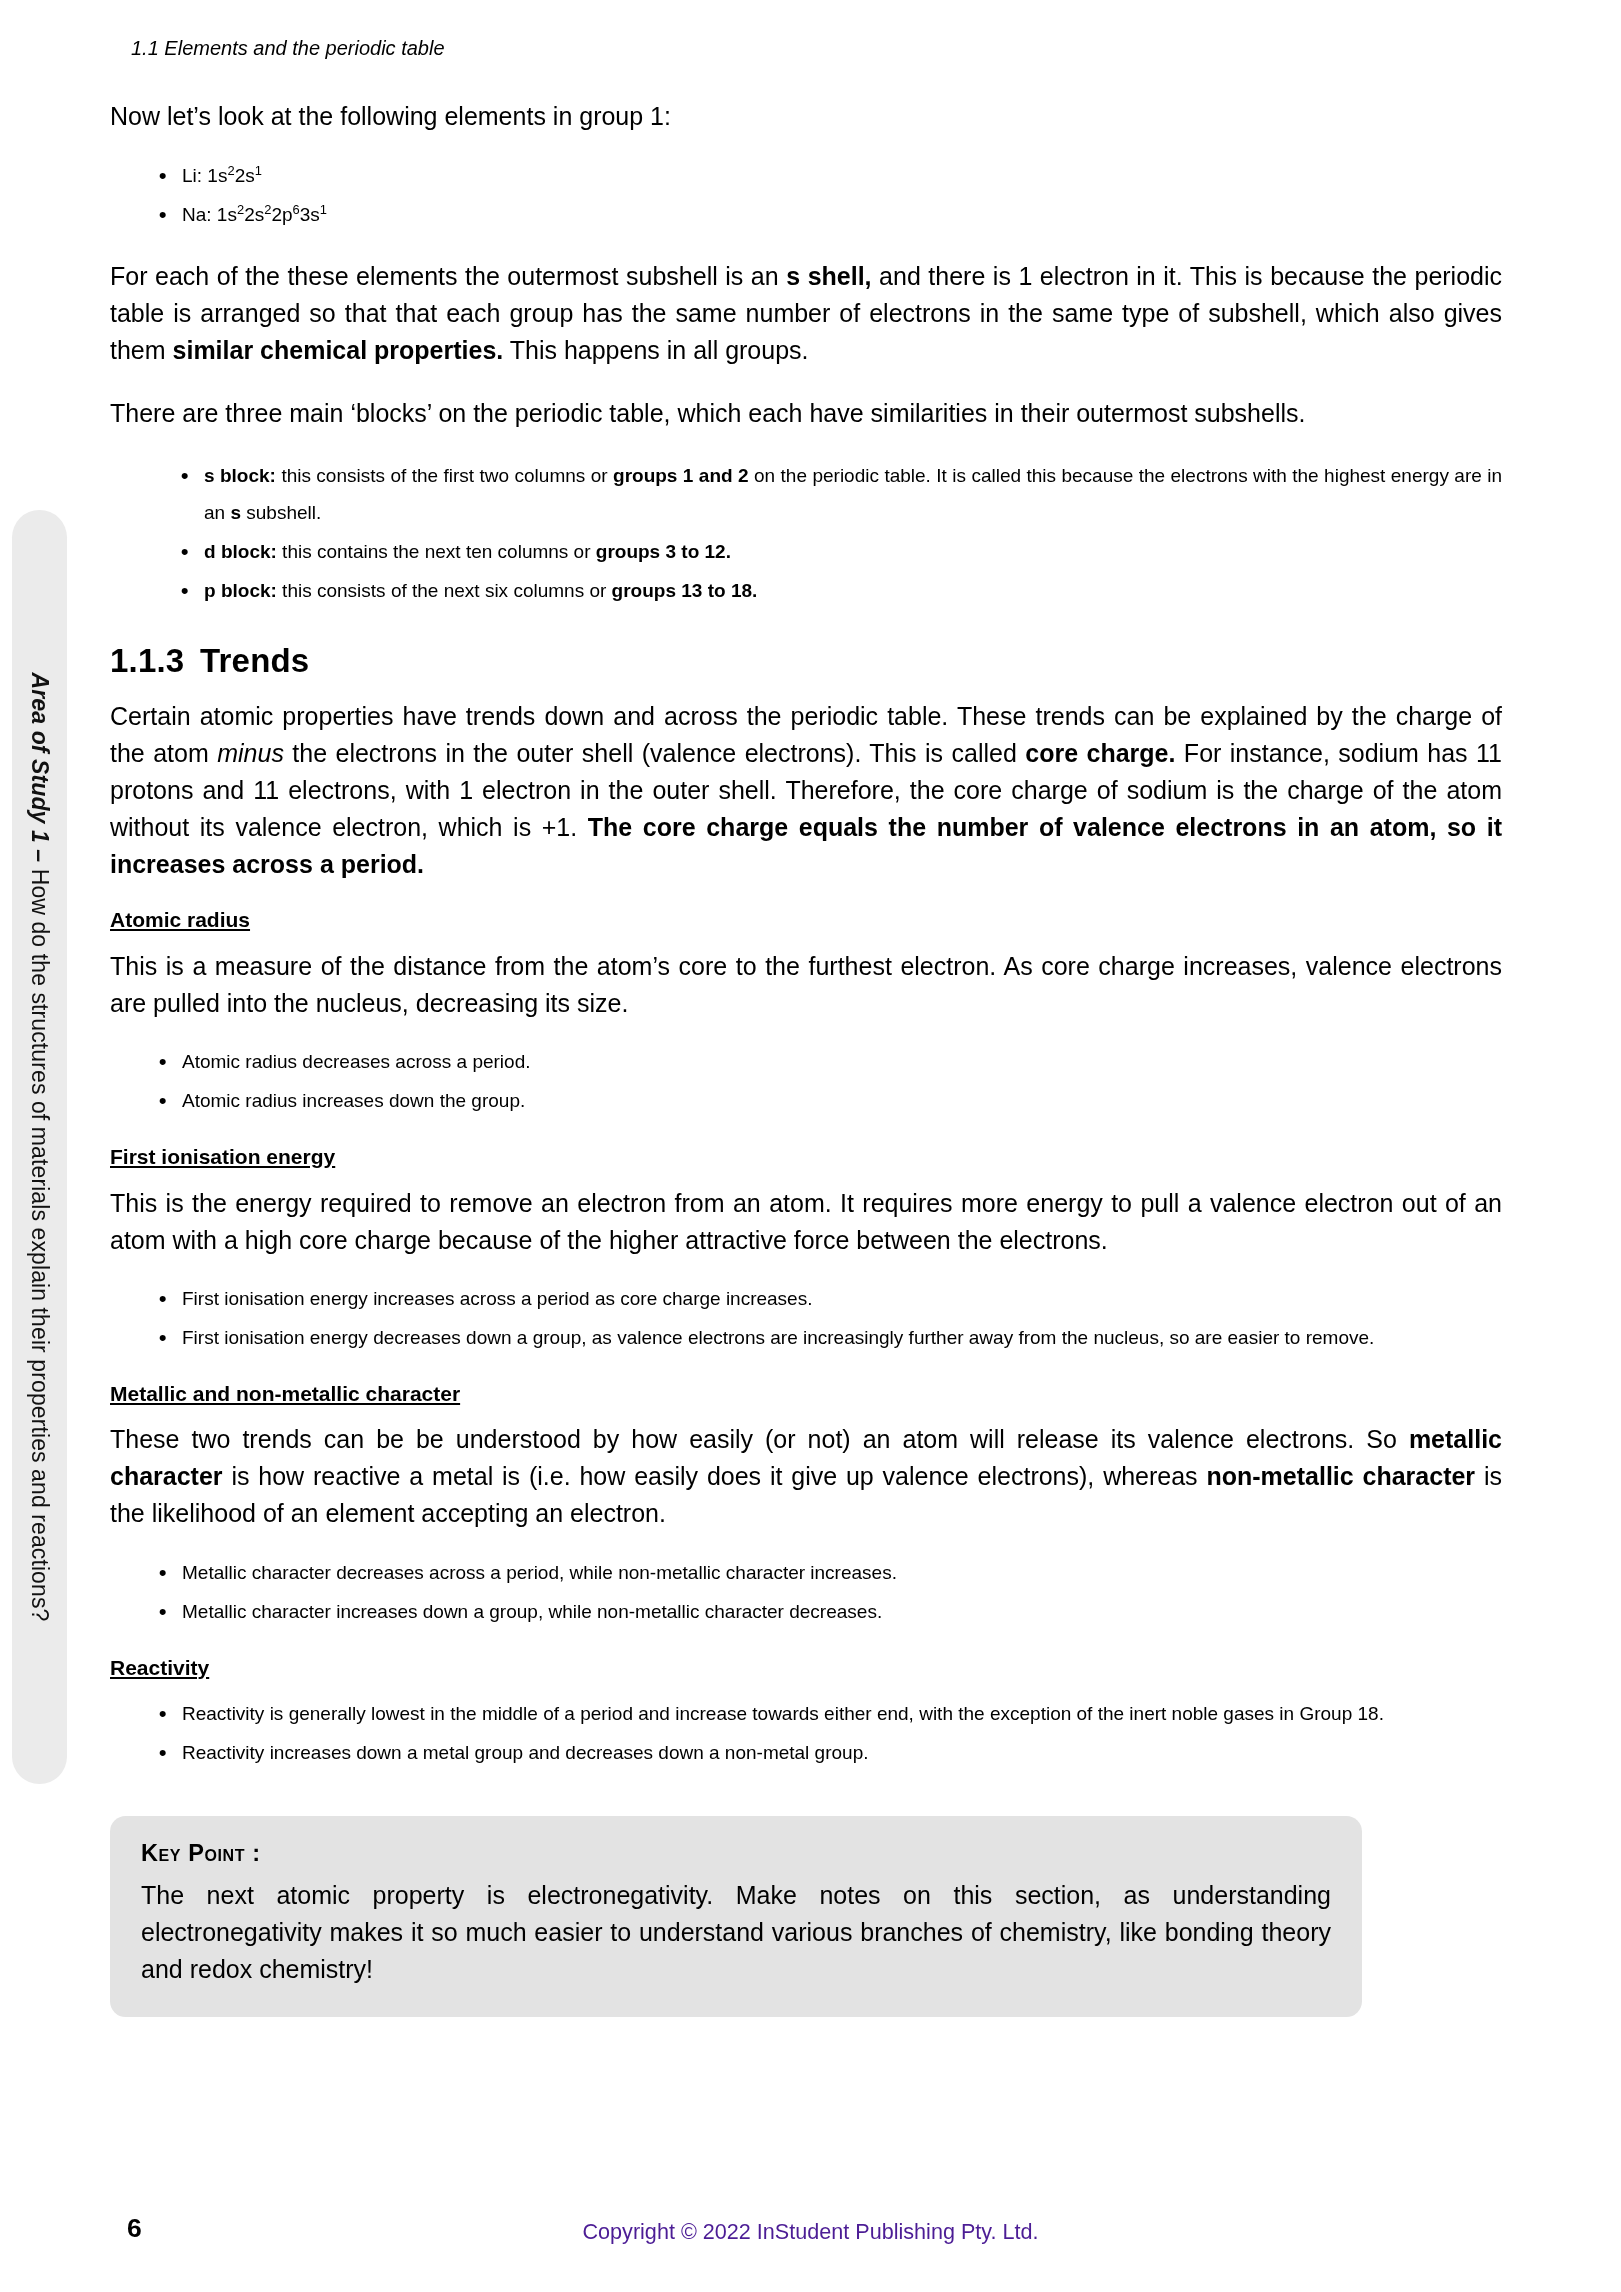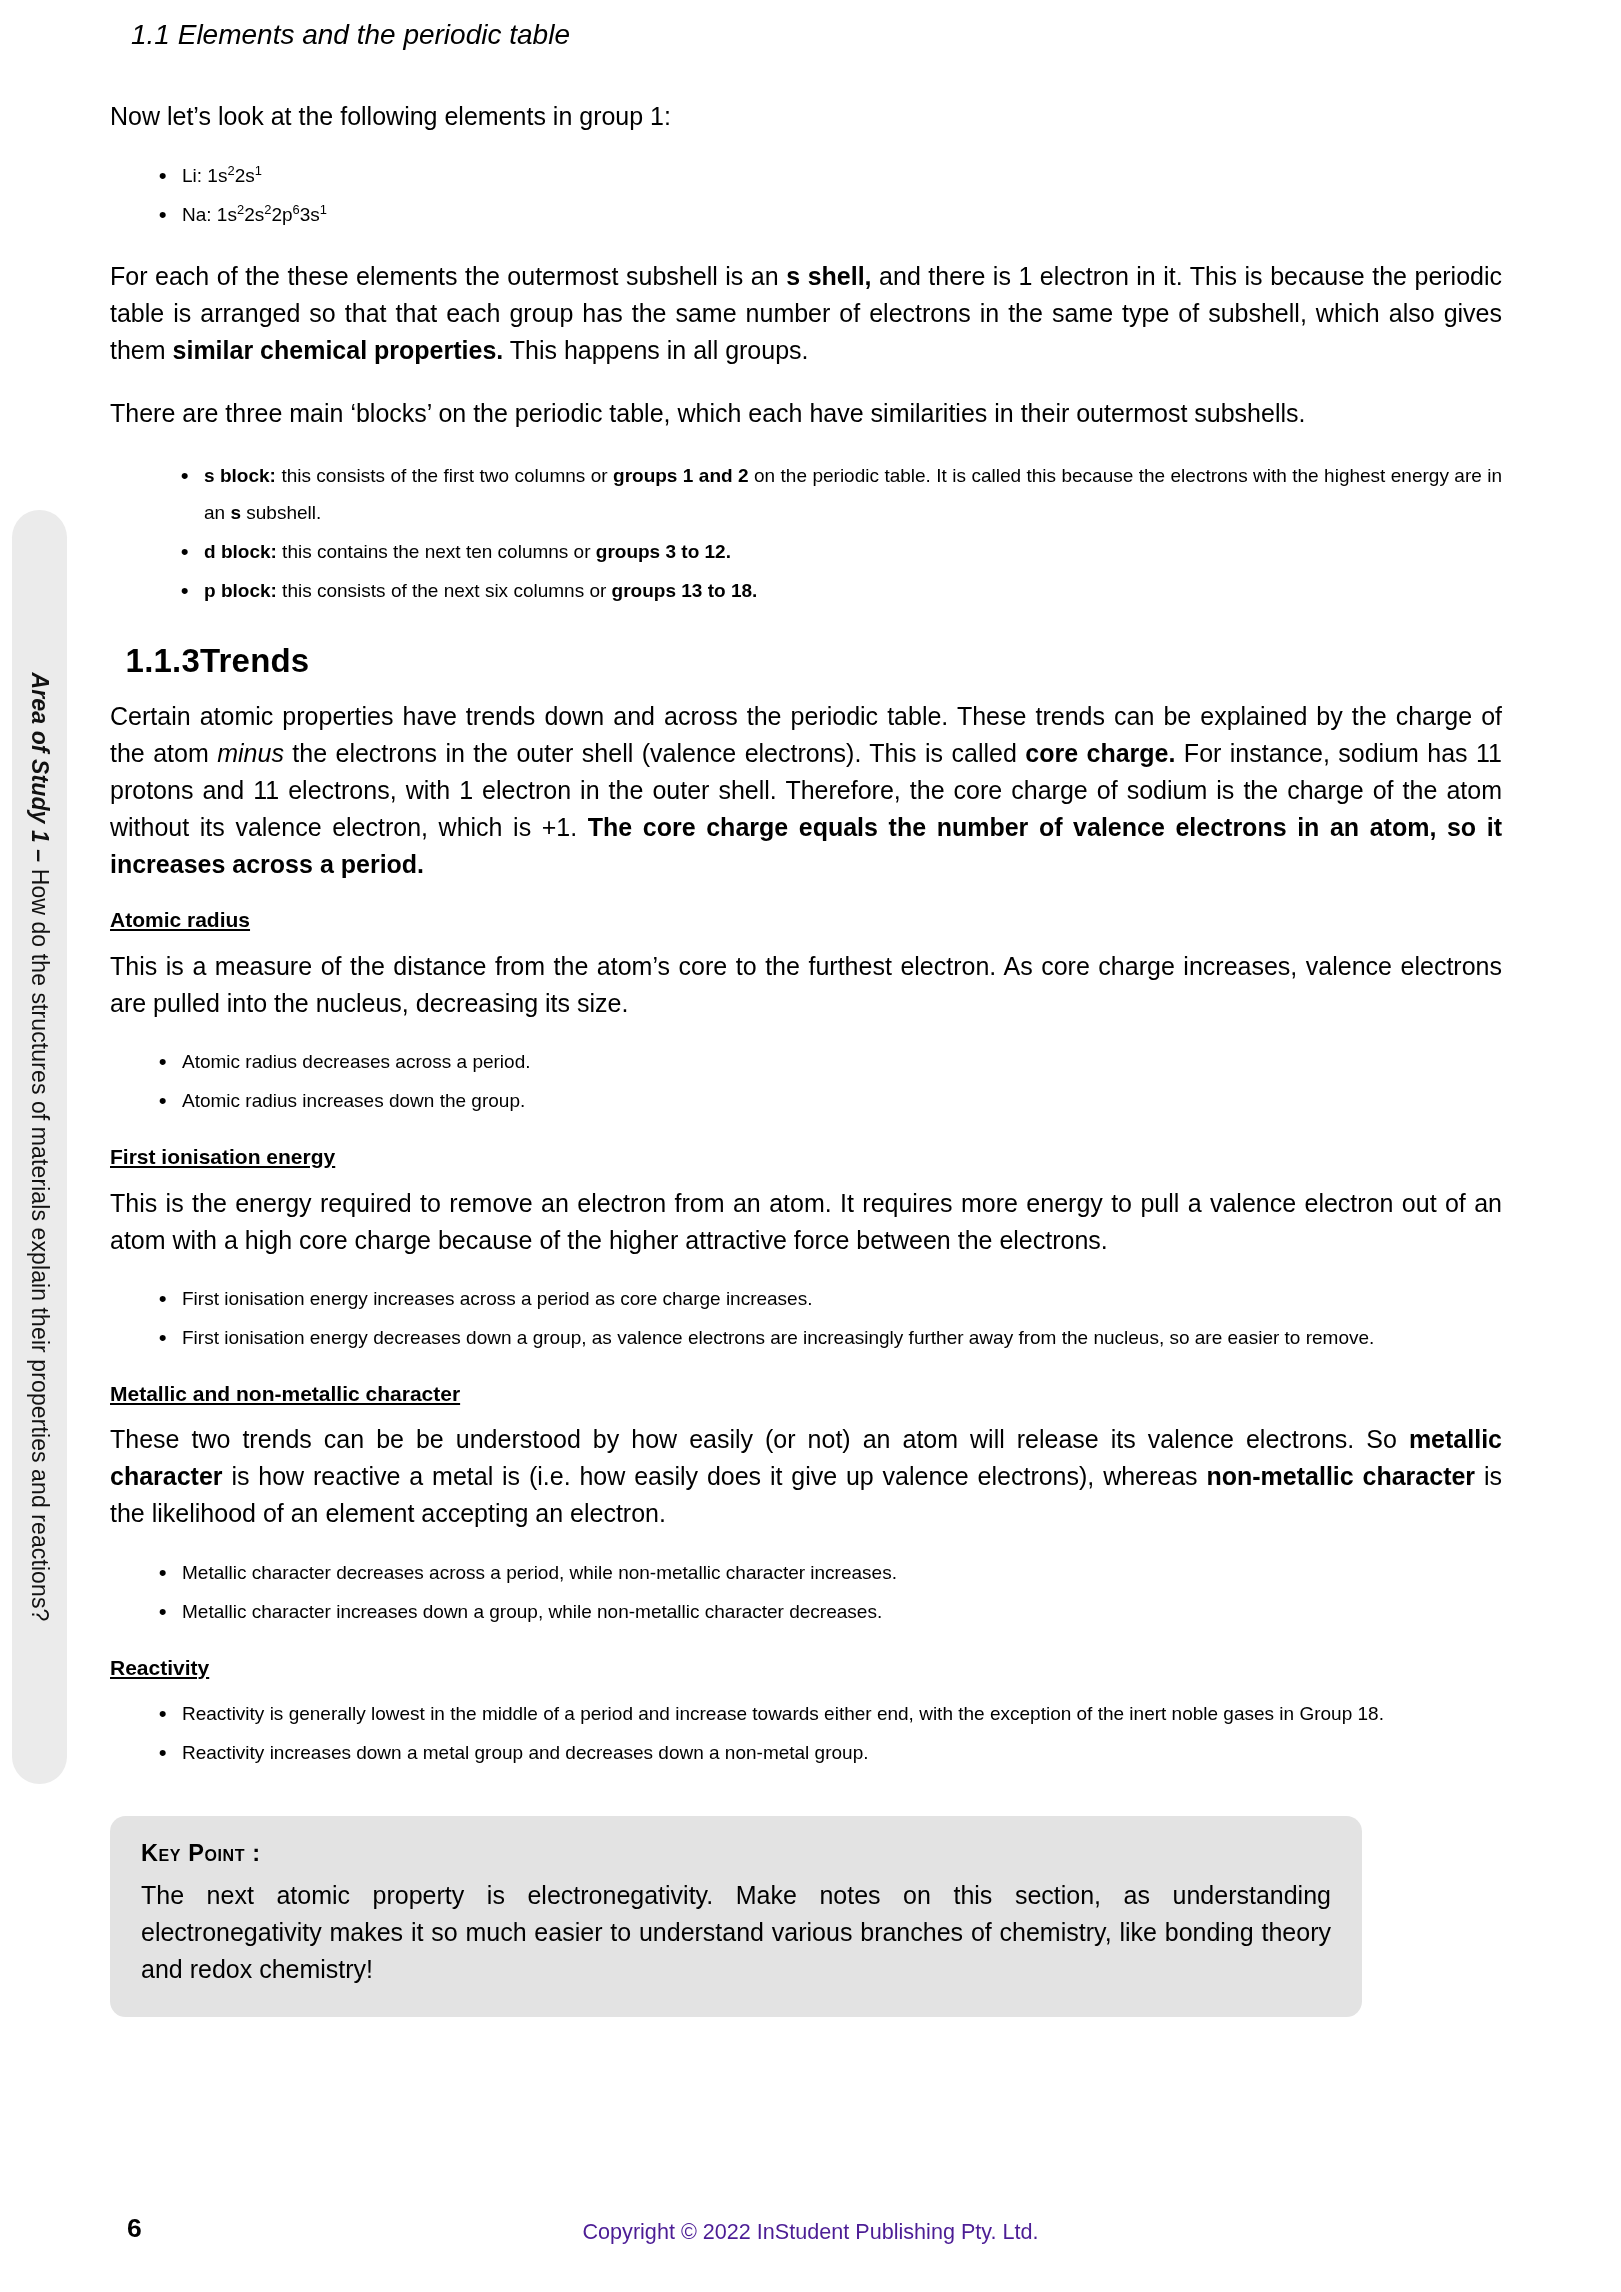--- a/index.html
+++ b/index.html
@@ -40,22 +40,22 @@
     font-size: 23px;
     letter-spacing: 0.1px;
     color: #111;
   }
   .side-tab-label .ital { font-style: italic; font-weight: bold; }
 
   
   .running-head {
     position: absolute;
     left: 131px;
-    top: 19px;
-    font-size: 28px;
+    top: 37px;
+    font-size: 20px;
     font-style: italic;
     color: #000;
   }
 
   
   .content {
     position: absolute;
     left: 110px;
     top: 98px;
     width: 1392px;
@@ -103,21 +103,21 @@
     vertical-align: super;
     line-height: 0;
   }
 
   h2.section {
     font-size: 33px;
     font-weight: bold;
     margin: 33px 0 17.6px 0;
     letter-spacing: 0.2px;
   }
-  h2.section .num { display: inline-block; min-width: 90px; text-align: right; }
+  h2.section .num { display: inline-block; min-width: 90px; }
 
   h3.sub {
     font-size: 21px;
     font-weight: bold;
     margin: 25.5px 0 15.7px 0;
     text-decoration: underline;
   }
 
   
   .keypoint {

